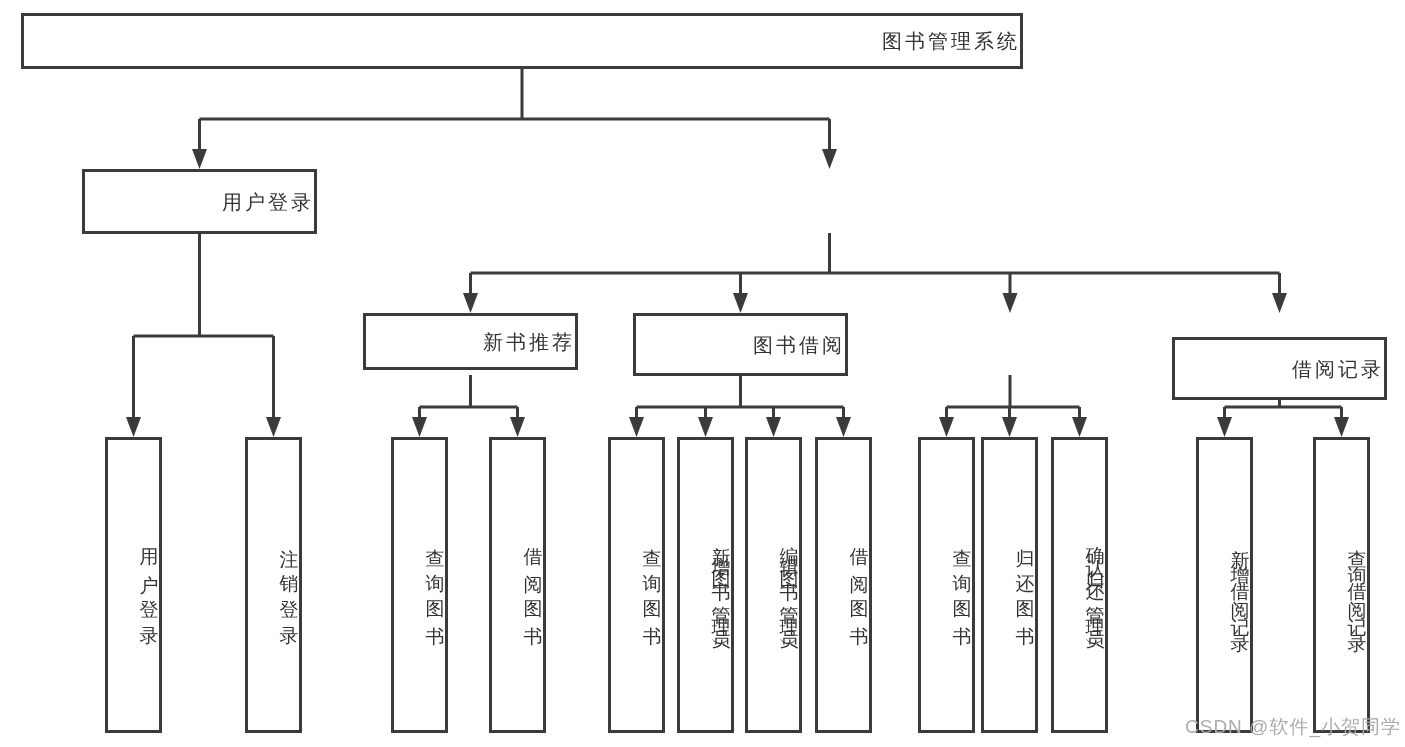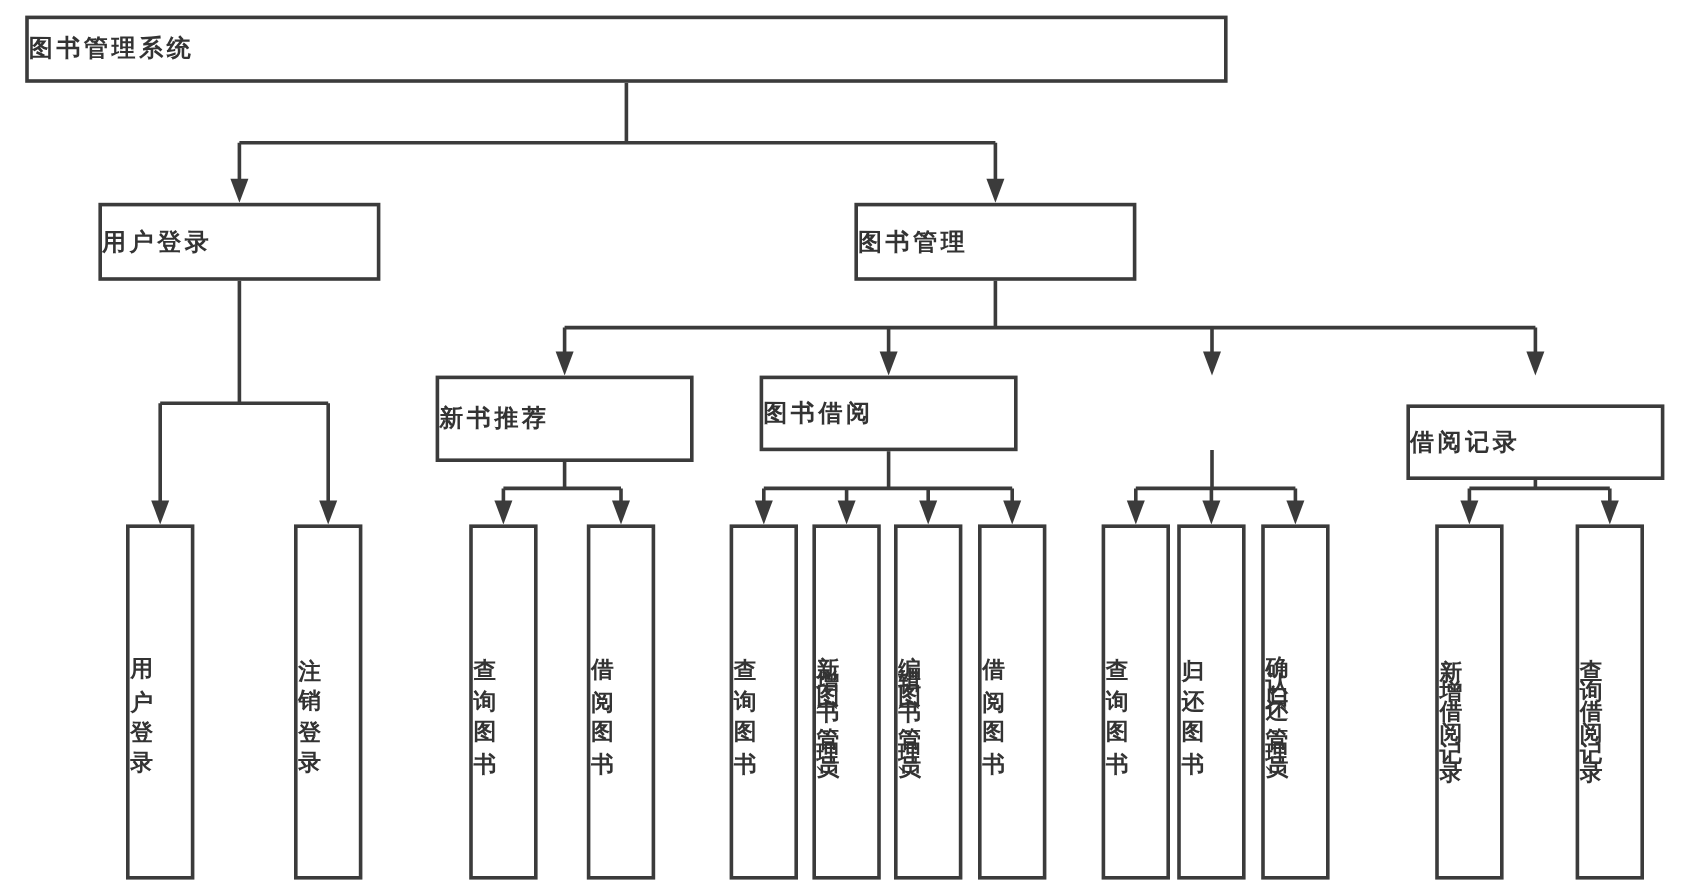--- a/index.html
+++ b/index.html
@@ -19,33 +19,33 @@
     color:var(--text);
   }
   .wires{position:absolute;left:0;top:0;width:1405px;height:747px;}
   .wires path{stroke:var(--line);stroke-width:3;fill:none;}
   .wires polygon{fill:var(--line);stroke:none;}
   .box{
     position:absolute;
     box-sizing:border-box;
     border:3px solid var(--border);
     background:var(--bg);
-    display:flex;align-items:center;justify-content:flex-start;font-weight:bold;
+    display:flex;align-items:center;justify-content:flex-end;
   }
   .box .hlabel{
     font-size:20px;
     letter-spacing:3px;
     color:var(--text);
     white-space:nowrap;
     line-height:1;
   }
   .root {left:21px;  top:13px;  width:1002px; height:56px;}
   .n-login  {left:82px;  top:169px; width:235px; height:65px;}
   .n-mgmt   {left:712px; top:169px; width:235px; height:65px;}
-  .n-newbook{left:363px; top:313px; width:215px; height:72px;}
+  .n-newbook{left:363px; top:313px; width:215px; height:57px;}
   .n-borrow {left:633px; top:313px; width:215px; height:63px;}
   .n-current{left:903px; top:313px; width:214px; height:63px;}
   .n-record {left:1172px;top:313px; width:215px; height:63px;margin-top:24px;}
   .leaf{top:437px;height:296px;width:57px;}
   .vlabel{
     writing-mode:vertical-lr;
     text-orientation:mixed;
     font-size:19px;
     line-height:1;
     color:var(--text);
@@ -117,23 +117,20 @@
     </g>
   </svg>
 
   <div class="box root">
     <span class="hlabel">图书管理系统</span>
   </div>
 
   <div class="box n-login">
     <span class="hlabel">用户登录</span>
   </div>
-  <div class="box n-mgmt">
-    <span class="hlabel">图书管理</span>
-  </div>
 
   <div class="box n-newbook">
     <span class="hlabel">新书推荐</span>
   </div>
   <div class="box n-borrow">
     <span class="hlabel">图书借阅</span>
   </div>
   <div class="box n-record">
     <span class="hlabel">借阅记录</span>
   </div>
@@ -175,14 +172,15 @@
     <span class="vlabel ls-9">确认归还（管理员）</span>
   </div>
 
   <div class="box leaf l12">
     <span class="vlabel ls-6">新增借阅记录</span>
   </div>
   <div class="box leaf l13">
     <span class="vlabel ls-6">查询借阅记录</span>
   </div>
 
+  <div class="watermark">CSDN @软件_小贺同学</div>
 
 </div>
 
 </body></html>

